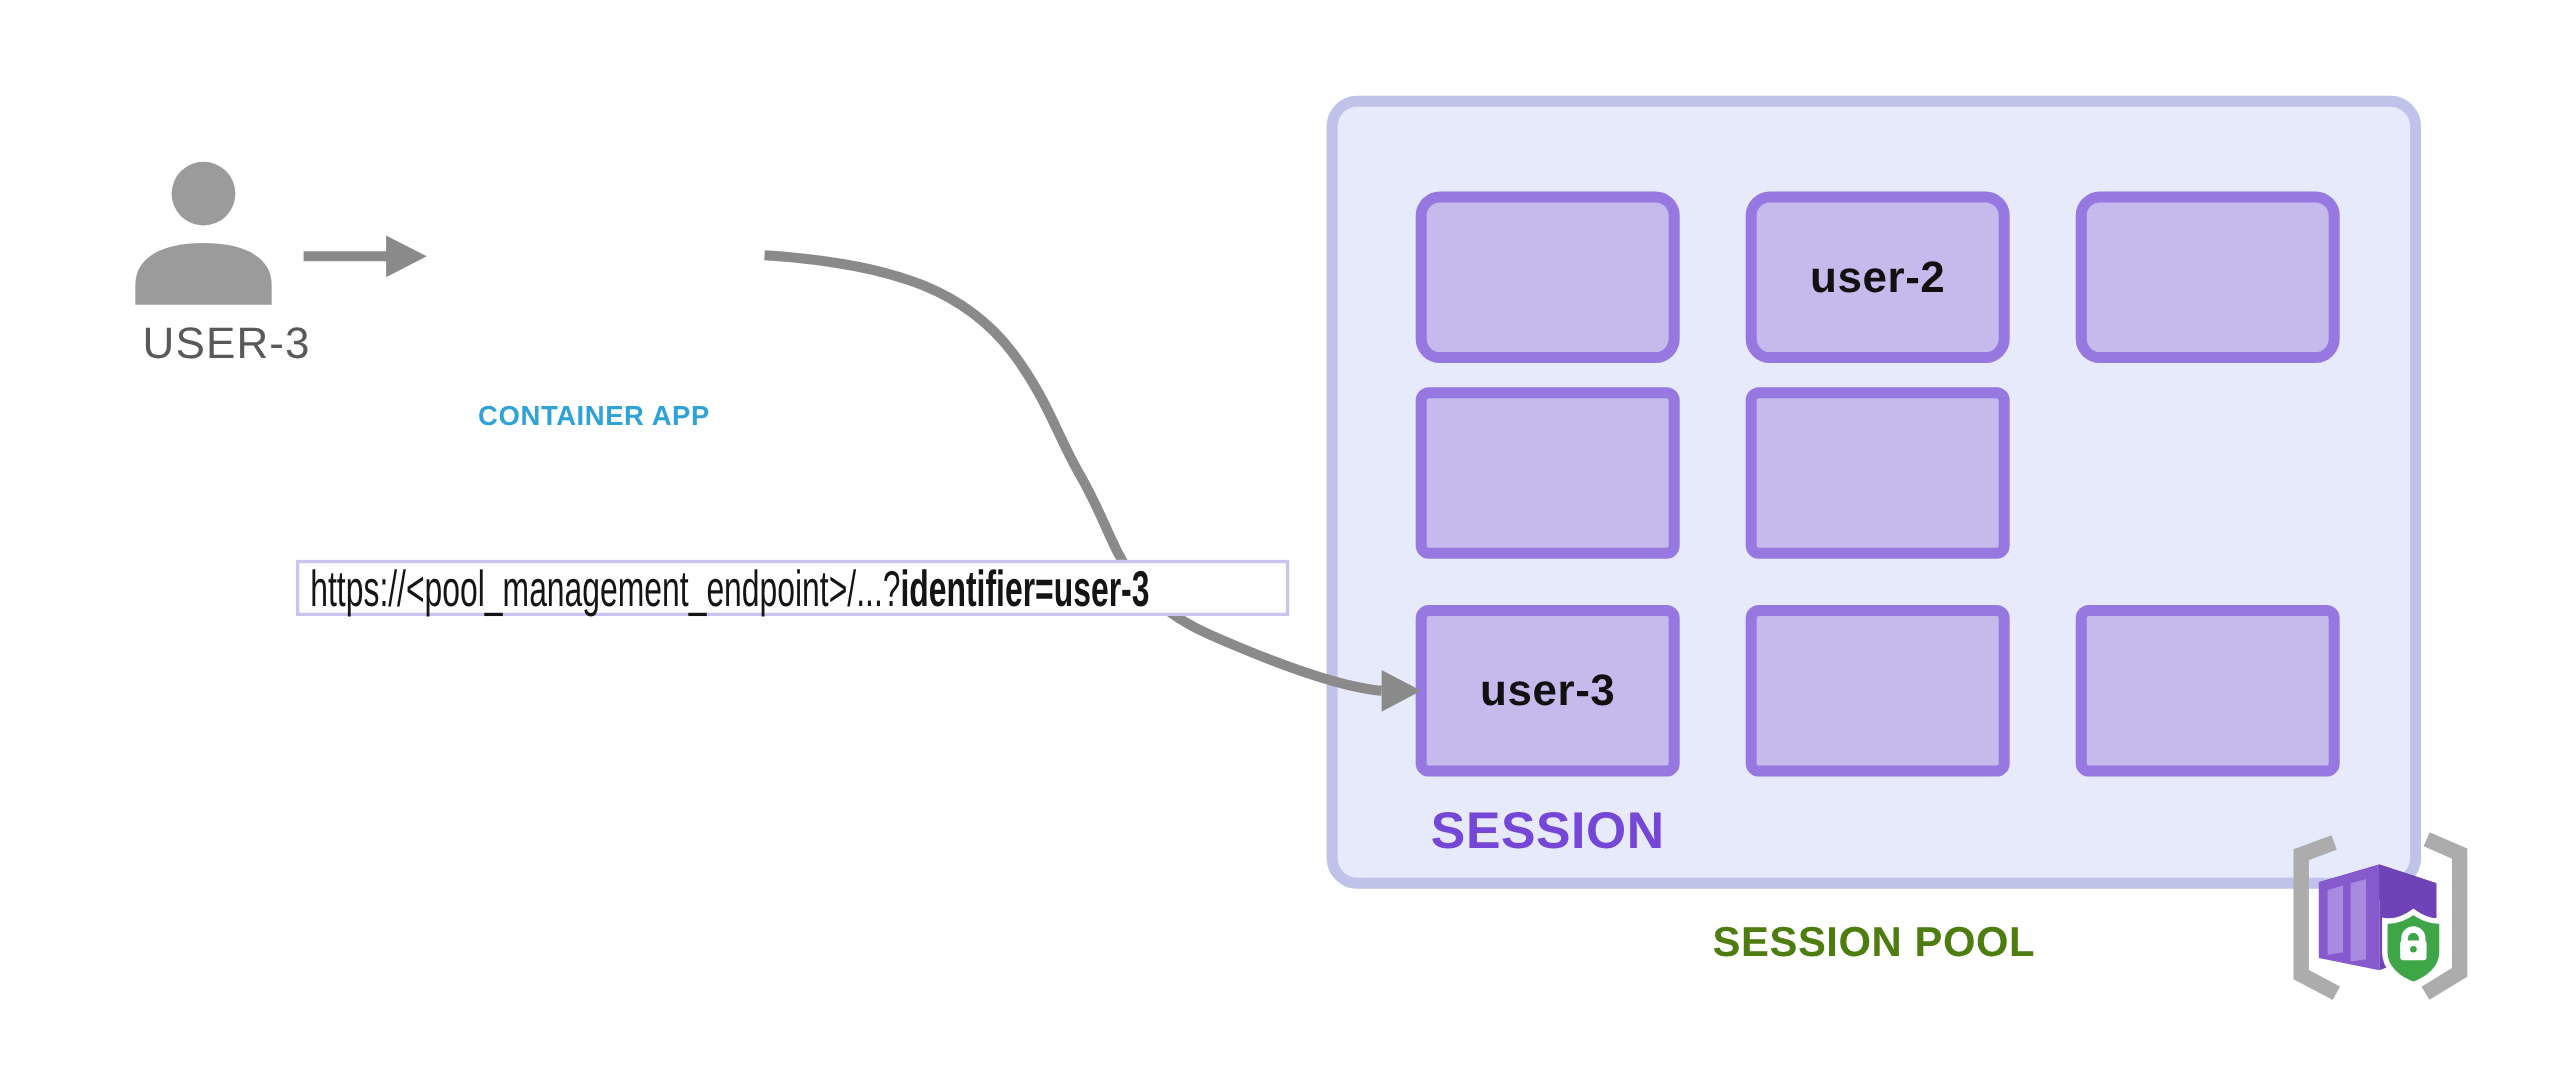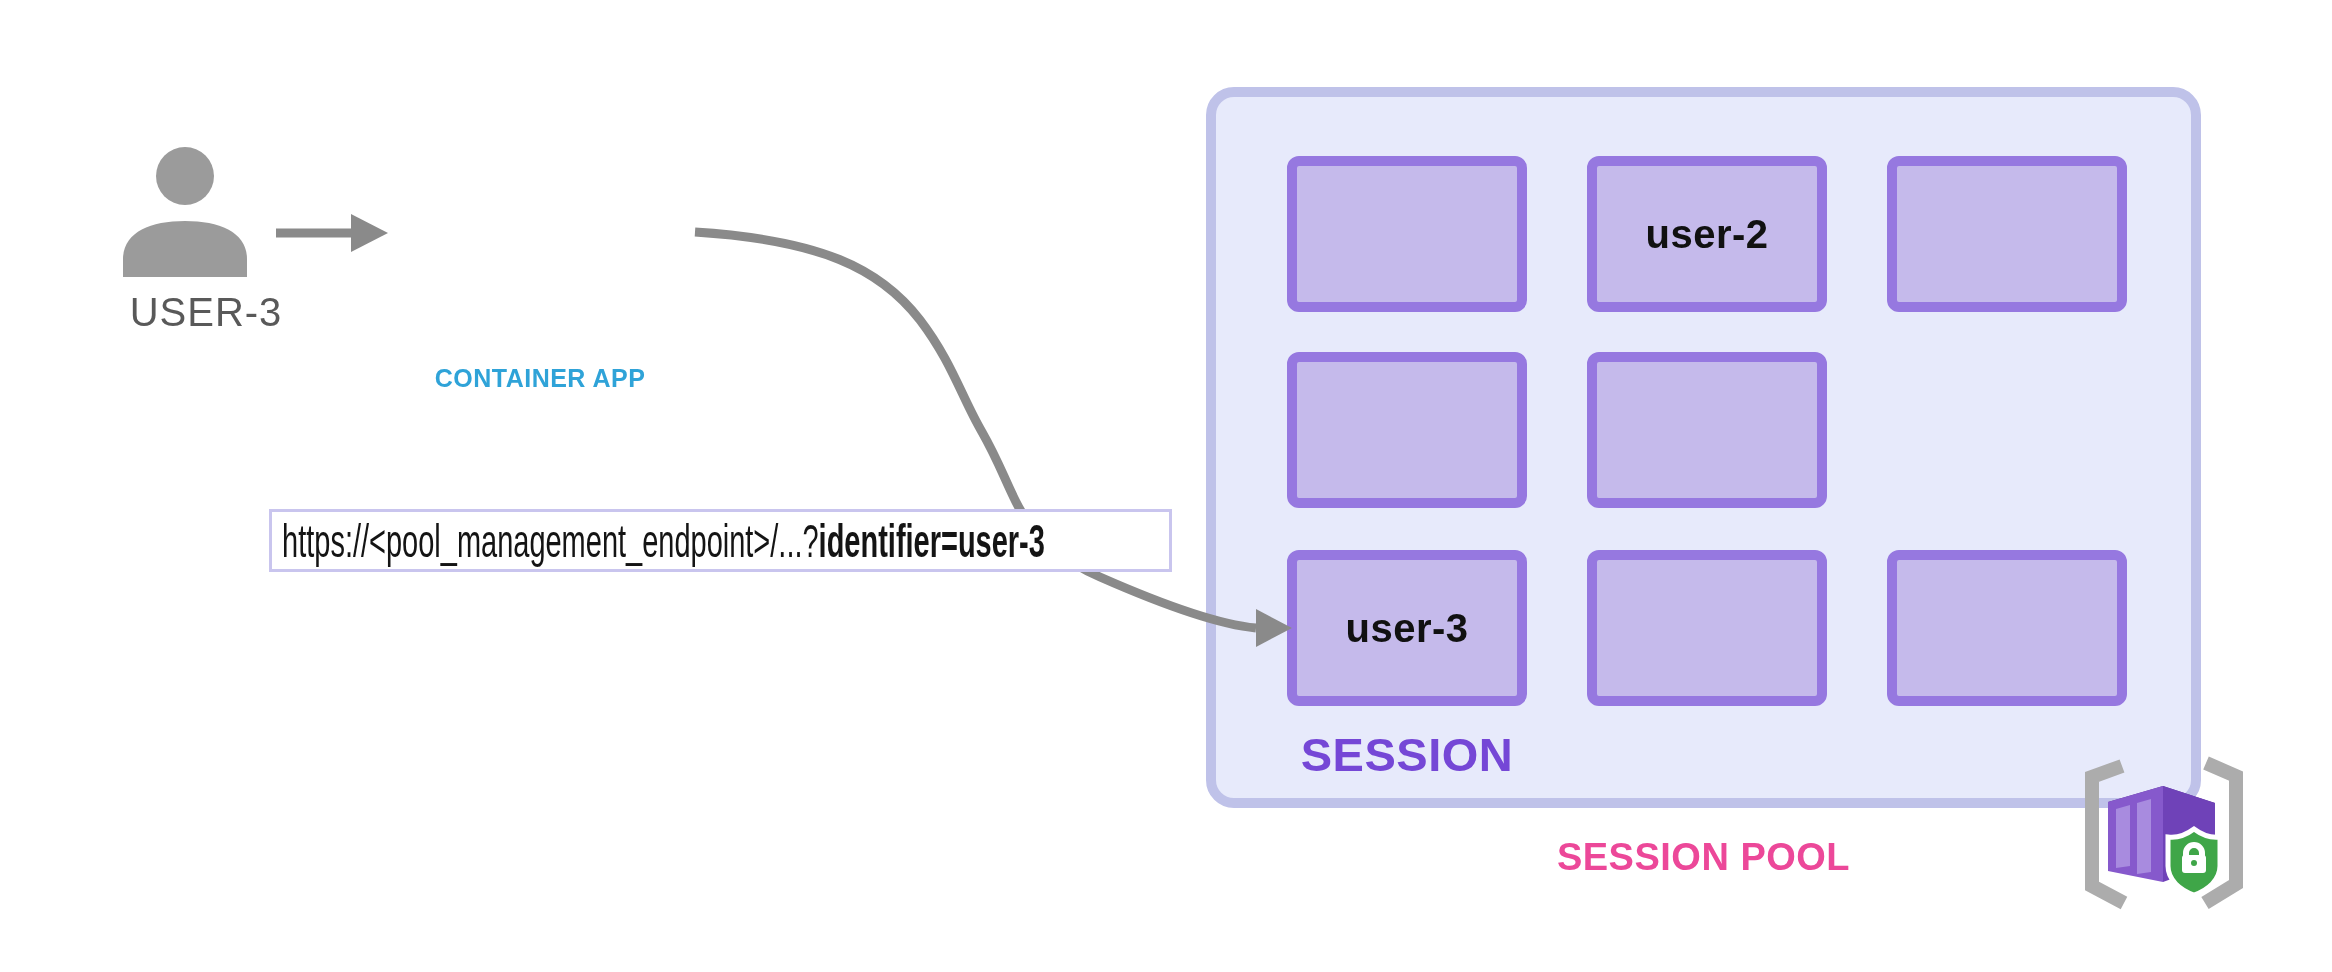--- a/index.html
+++ b/index.html
@@ -22,21 +22,21 @@
   .main-box-label{
     position:relative;width:280px;text-align:center;color:#2fa3d8;
     font-weight:bold;font-size:37px;line-height:1.2;letter-spacing:0.5px;
   }
   .container-caption{
     position:absolute;left:382px;top:364px;width:316px;text-align:center;
     color:#2fa3d8;font-weight:bold;font-size:25px;letter-spacing:0.5px;
   }
   
   .url-box{
-    position:absolute;left:269px;top:509px;width:903px;height:63px;
+    position:absolute;left:269px;top:509px;width:903px;height:51px;
     box-sizing:border-box;background:#ffffff;border:3px solid #c9c5ee;
     display:flex;align-items:center;z-index:3;
   }
   .url-text{
     white-space:nowrap;font-size:46px;color:#141414;padding-left:16px;
     transform:scaleX(0.63);transform-origin:left center;
   }
   .url-text b{font-weight:bold;}
   
   .pool{
@@ -44,28 +44,28 @@
     box-sizing:border-box;background:#e7eafb;border:10px solid #bfc2e9;
     border-radius:28px;z-index:0;
   }
   .cell{
     position:absolute;width:240px;height:156px;box-sizing:border-box;
     background:#c5baeb;border:10px solid #9678e0;border-radius:12px;
     display:flex;align-items:center;justify-content:center;
     font-size:40px;font-weight:bold;color:#111111;letter-spacing:0.5px;
   }
   .col0{left:71px;}  .col1{left:371px;} .col2{left:671px;}
-  .row0{top:59px;}   .row1{top:255px;}  .row2{top:453px;}
+  .row0{top:77px;border-radius:22px;}   .row1{top:255px;}  .row2{top:453px;}
   .session-caption{
     position:absolute;left:71px;top:630px;width:240px;text-align:center;
     color:#7547d6;font-weight:600;font-size:47px;letter-spacing:0.5px;
   }
   .pool-caption{
     position:absolute;left:1206px;top:836px;width:995px;text-align:center;
-    color:#ec4899;font-weight:600;font-size:38px;letter-spacing:0.5px;
+    color:#4d7c0f;font-weight:600;font-size:38px;letter-spacing:0.5px;
   }
   
   .overlay{position:absolute;left:0;top:0;width:2332px;height:972px;z-index:2;pointer-events:none;}
 </style>
 </head>
 <body>
 
 <div class="canvas">
 
   <div class="container-caption">CONTAINER APP</div>

